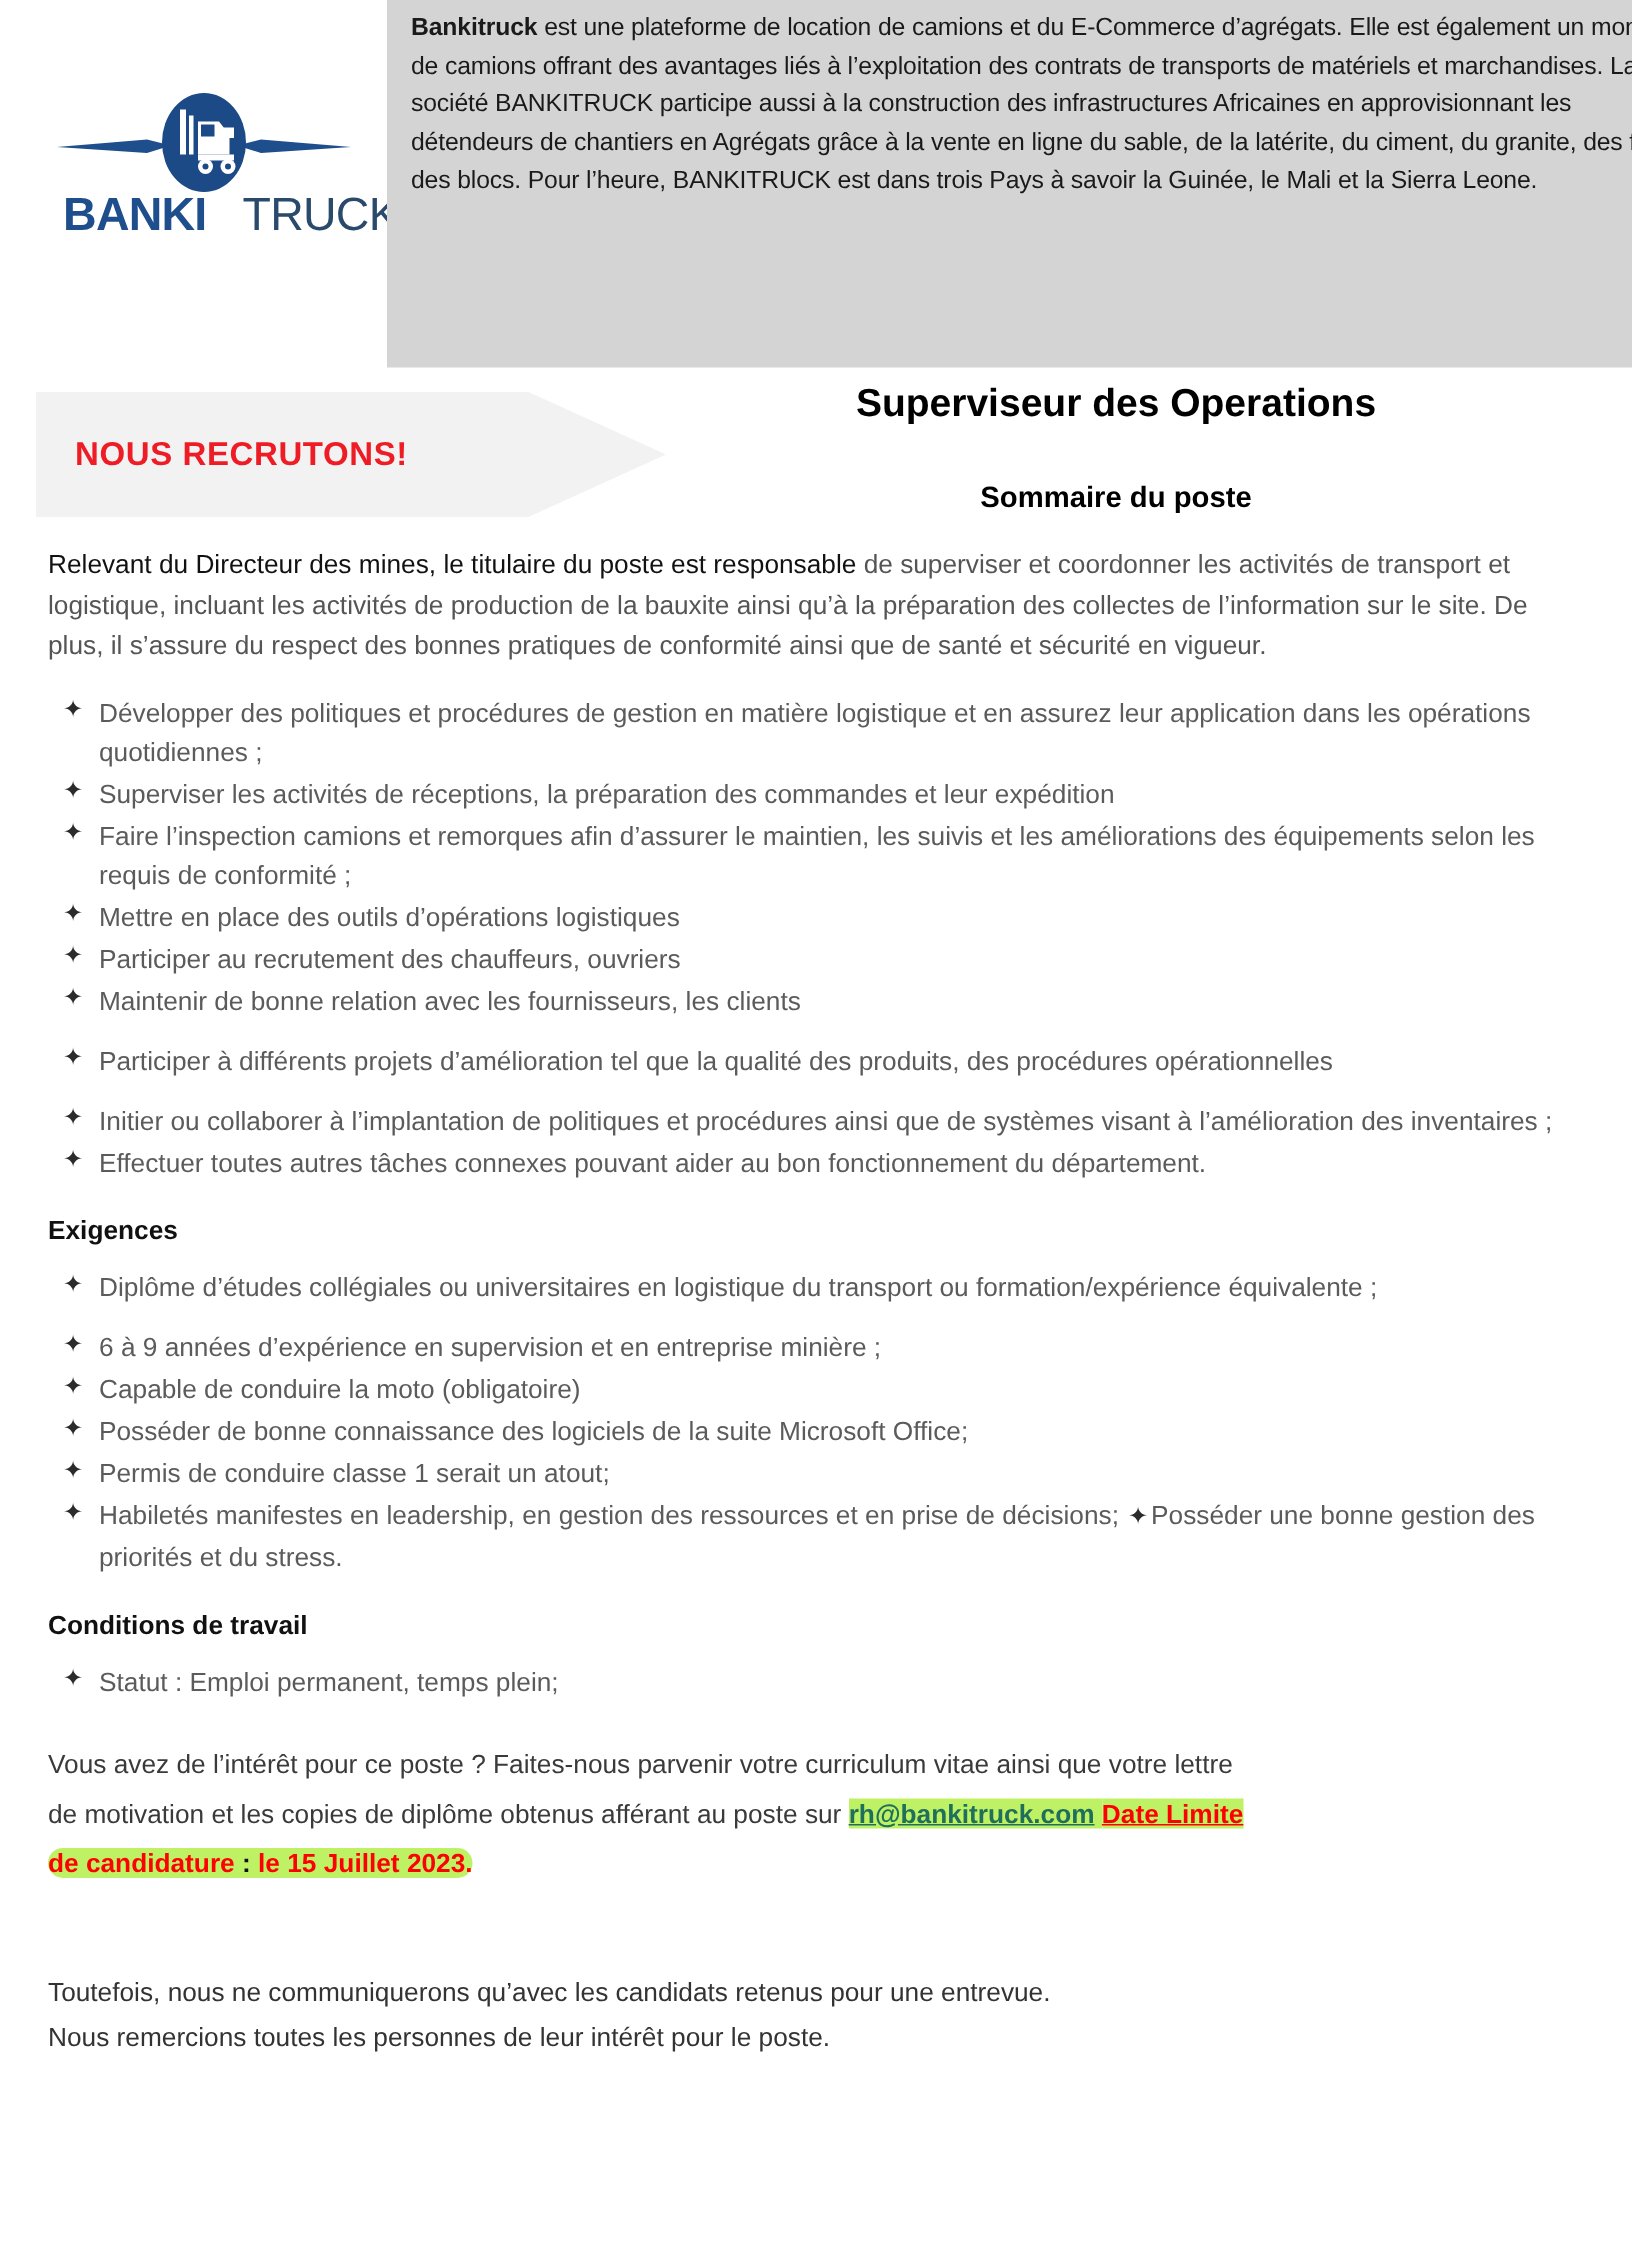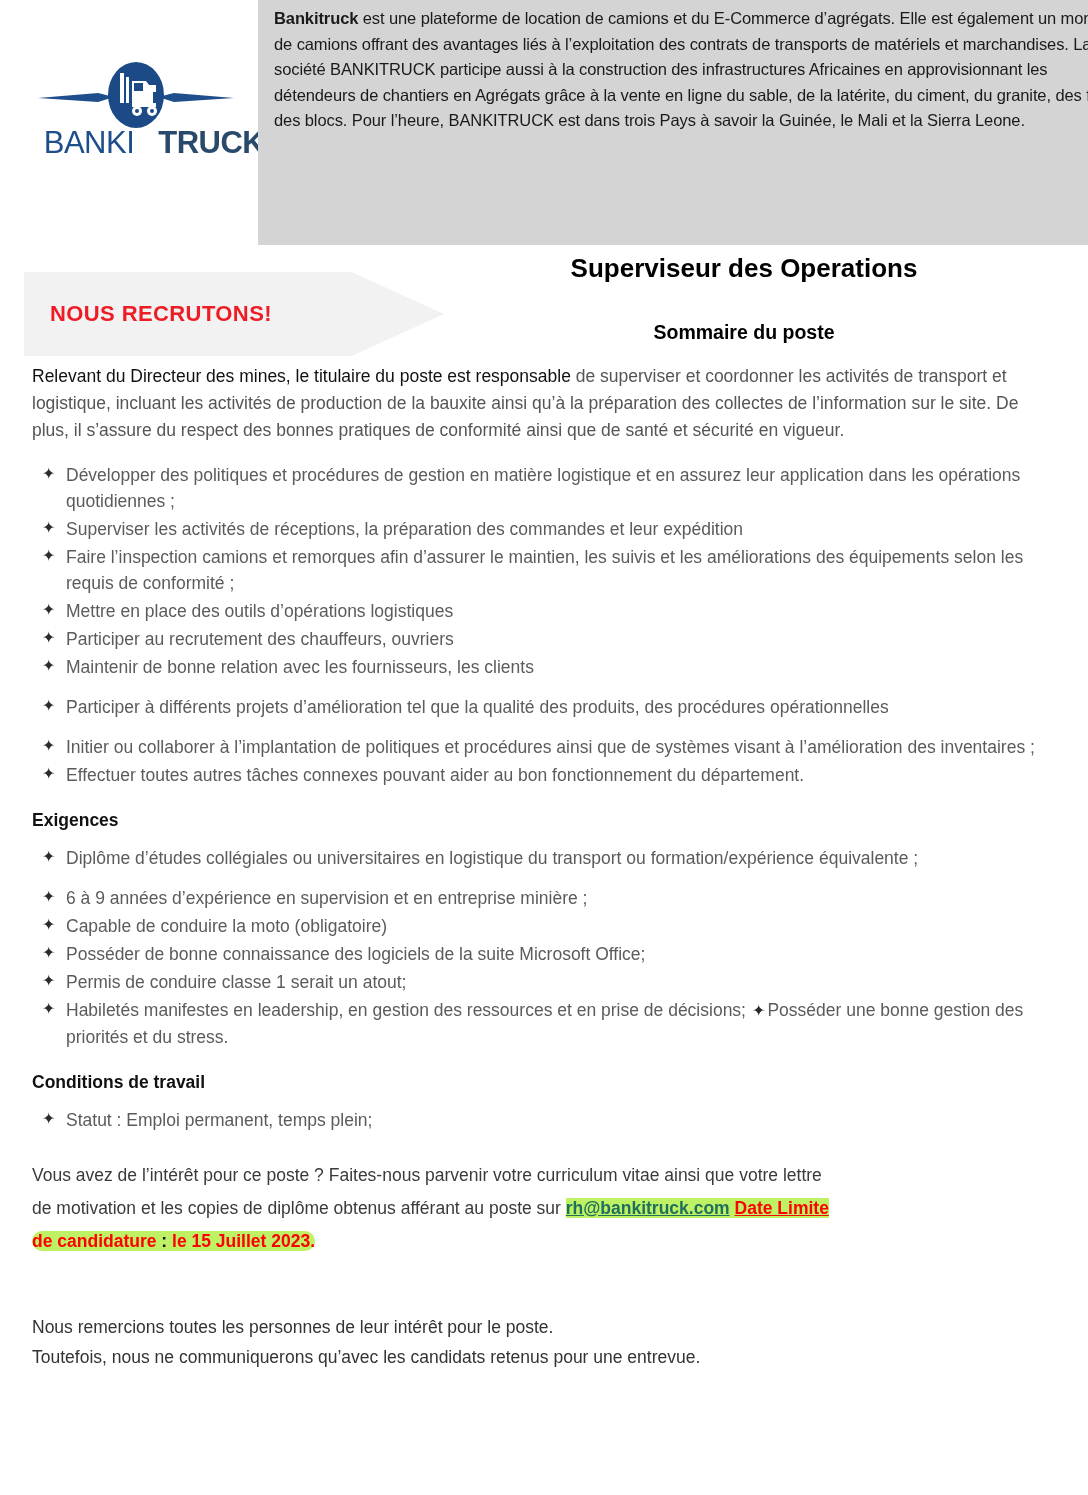--- a/index.html
+++ b/index.html
@@ -41,26 +41,26 @@
   .logo-wordmark {
     margin-top: -6px;
     font-family: "Liberation Sans", sans-serif;
     font-size: 31px;
     letter-spacing: -0.5px;
     line-height: 1;
     white-space: nowrap;
   }
   .logo-banki {
     color: #1f4e8c;
-    font-weight: normal;
+    font-weight: bold;
     margin-left: 36px;
   }
   .logo-truck {
     color: #2a4a6b;
-    font-weight: bold;
+    font-weight: normal;
     margin-left: 24px;
   }
 
   .intro-box {
     position: absolute;
     left: 258px;
     top: 0px;
     width: 894px;
     height: 245px;
     background: #d4d4d4;
@@ -79,21 +79,21 @@
   .intro-box b { font-weight: bold; }
 
   
   .banner-row {
     position: relative;
     height: 110px;
   }
   .recruit-banner {
     position: absolute;
     left: 24px;
-    top: 27px;
+    top: 16px;
     width: 420px;
     height: 84px;
     background: #f2f2f2;
     clip-path: polygon(0 0, 78% 0, 100% 50%, 78% 100%, 0 100%);
     display: flex;
     align-items: center;
   }
   .recruit-banner .label {
     color: #ee1c25;
     font-weight: bold;
@@ -295,17 +295,17 @@
     <li class="gap">Statut : Emploi permanent, temps plein;</li>
   </ul>
 
   <div class="closing">
     <div>Vous avez de l’intérêt pour ce poste ? Faites-nous parvenir votre curriculum vitae ainsi que votre lettre</div>
     <div><span>de motivation et les copies de diplôme obtenus afférant au poste sur </span><span class="hl email-link">rh@bankitruck.com</span><span class="hl">&nbsp;</span><span class="hl date-limite">Date Limite</span></div>
     <div><span class="hl date-rest"><span>de candidature</span><span class="dark"> : </span><span>le 15 Juillet 2023.</span></span></div>
   </div>
 
   <div class="thanks">
+    <div>Toutefois, nous ne communiquerons qu’avec les candidats retenus pour une entrevue.</div>
     <div>Nous remercions toutes les personnes de leur intérêt pour le poste.</div>
-    <div>Toutefois, nous ne communiquerons qu’avec les candidats retenus pour une entrevue.</div>
   </div>
 
 </div>
 
 </body></html>

